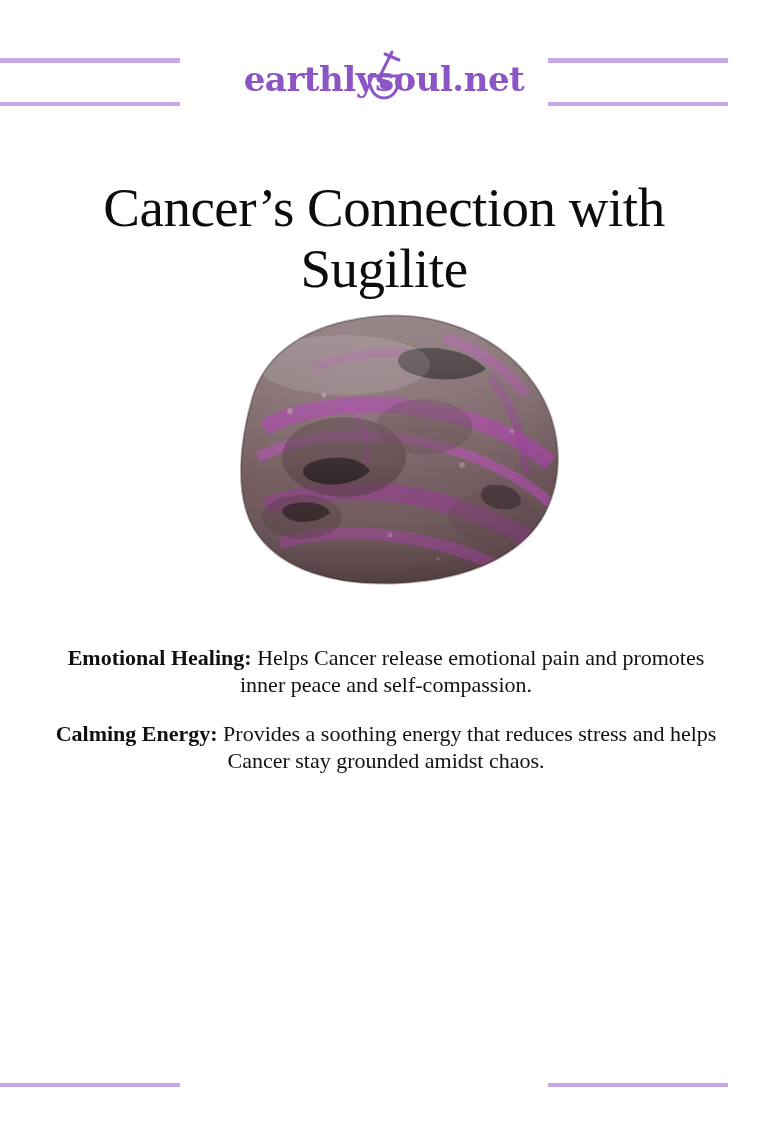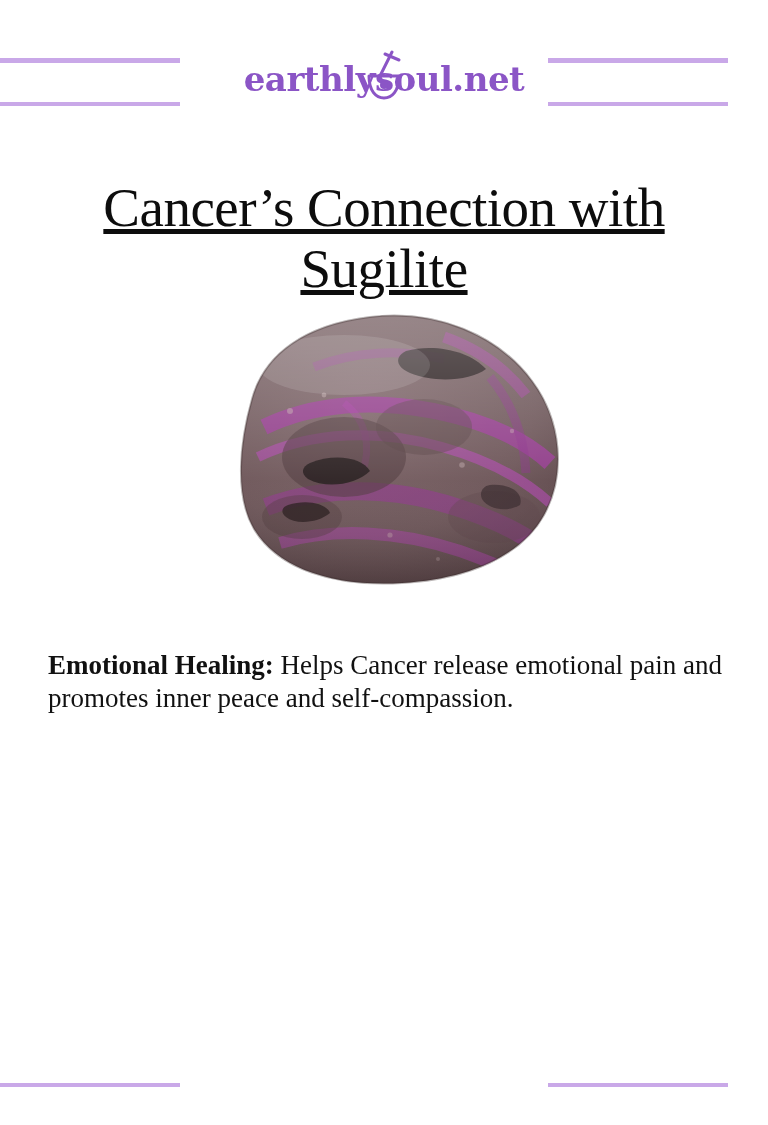--- a/index.html
+++ b/index.html
@@ -77,21 +77,20 @@
     top: 100px;
     left: 42px;
     width: 684px;
     text-align: center;
     font-family: "Liberation Serif", serif;
     font-weight: 400;
     font-size: 55px;
     line-height: 1.12;
     color: #0d0d0d;
     letter-spacing: -0.5px;
-    text-decoration: underline;
   }
 
   
   .stone-wrap {
     position: absolute;
     top: 262px;
     left: 0;
     width: 768px;
     height: 300px;
     display: flex;
@@ -105,24 +104,25 @@
 
   
   .content {
     position: absolute;
     top: 582px;
     left: 48px;
     width: 676px;
   }
   .para {
     font-family: "Liberation Serif", serif;
-    font-size: 27px;
+    font-size: 22px;
     line-height: 1.23;
     color: #111111;
     margin-bottom: 20px;
+    text-align: center;
   }
   .para:last-child { margin-bottom: 0; }
   .para .lead {
     font-weight: 700;
   }
 </style>
 </head>
 <body>
 
 <div class="page">
@@ -205,18 +205,21 @@
       <path d="M58 92 C70 48 110 18 176 10 C242 2 304 28 338 74 C368 114 372 168 350 208 C328 248 276 272 208 276 C140 280 84 262 60 222 C40 188 46 134 58 92 Z" fill="none" stroke="#3a2a2c" stroke-width="2" opacity="0.35"></path>
     </svg>
   </div>
 
   <div class="content">
 
     <p class="para">
       <span class="lead">Emotional Healing:</span><span> Helps Cancer release emotional pain and promotes inner peace and self-compassion.</span>
     </p>
 
+    <p class="para">
+      <span class="lead">Calming Energy:</span><span> Provides a soothing energy that reduces stress and helps Cancer stay grounded amidst chaos.</span>
+    </p>
 
 
 
   </div>
 
 </div>
 
 </body></html>

